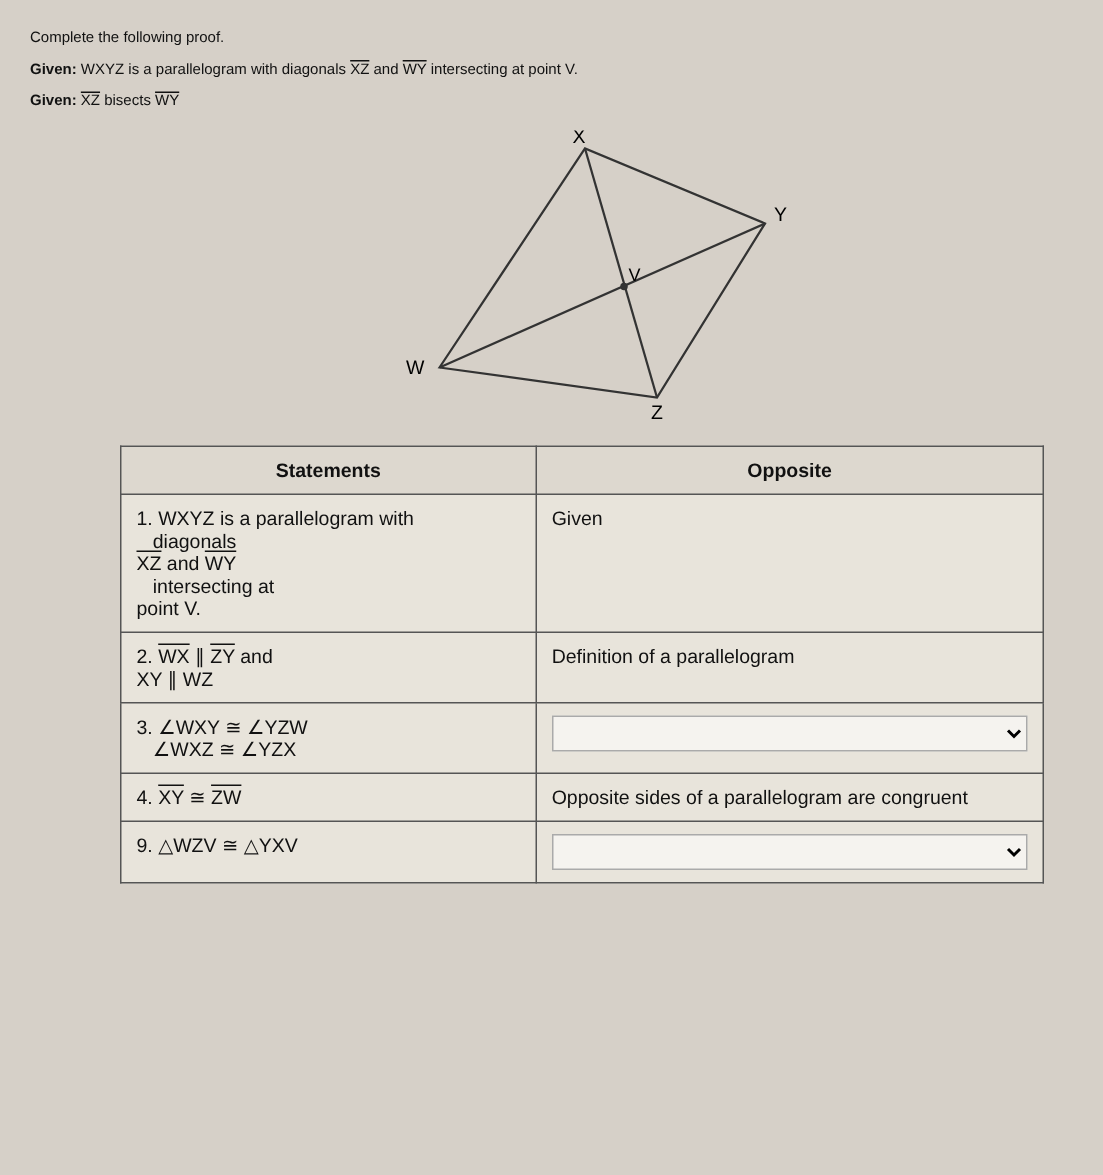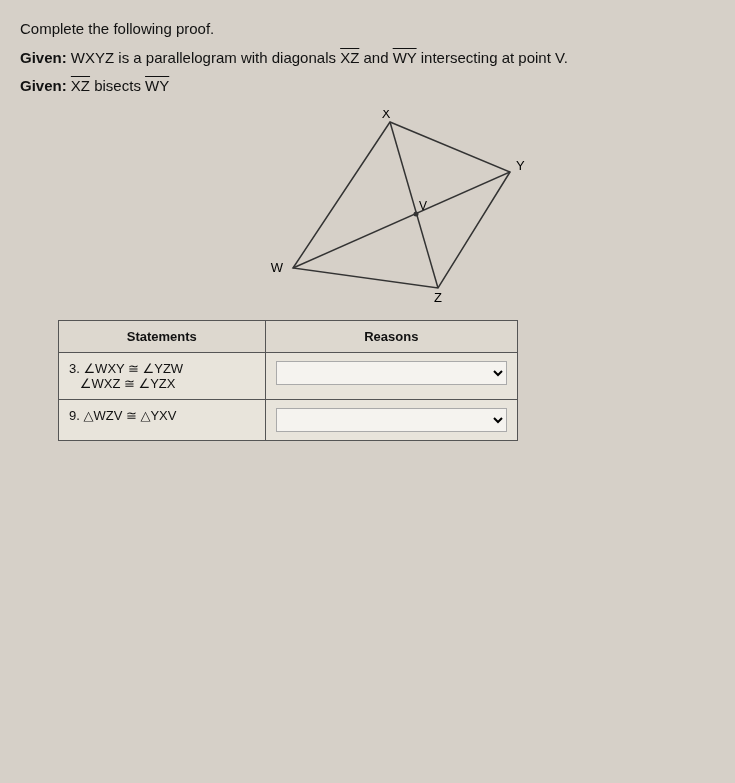--- a/index.html
+++ b/index.html
@@ -6,43 +6,43 @@
     body {
       font-family: Arial, sans-serif;
       font-size: 13px;
       background: #d6d0c8;
       width: 735px;
       min-height: 783px;
       padding: 18px 20px;
       color: #111;
     }
     .header-text {
-      font-size: 15px;
+      font-size: 10px;
       margin-bottom: 6px;
       line-height: 1.5;
     }
     .header-text p {
       margin-bottom: 2px;
     }
     .overline {
       text-decoration: overline;
     }
     .diagram-container {
       display: flex;
       justify-content: center;
       margin: 12px 0 10px 60px;
     }
     svg.diagram {
       width: 320px;
       height: 200px;
     }
     .proof-table {
       border-collapse: collapse;
-      width: 460px;
-      margin: 0 auto 0 38px;
+      width: 616px;
+      margin: 0 auto 0 60px;
       background: #e8e4db;
       border: 1px solid #555;
     }
     .proof-table th, .proof-table td {
       border: 1px solid #555;
       padding: 8px 10px;
       vertical-align: top;
       font-size: 13px;
     }
     .proof-table th {
@@ -103,44 +103,67 @@
 
     <text x="181" y="100" font-size="12" font-family="Arial" text-anchor="start">V</text>
     <circle cx="178" cy="104" r="2.5" fill="#333"></circle>
   </svg>
 </div>
 
 <table class="proof-table">
   <thead>
     <tr>
       <th>Statements</th>
-      <th>Reasons</th>
+      <th>Opposite</th>
     </tr>
   </thead>
   <tbody>
 
+    <tr>
+      <td>
+        1. WXYZ is a parallelogram with<br>
+        &nbsp;&nbsp;&nbsp;diagonals<br>
+        <span class="overline">XZ</span> and <span class="overline">WY</span><br>
+        &nbsp;&nbsp;&nbsp;intersecting at<br>
+        point V.
+      </td>
+      <td>Given</td>
+    </tr>
 
+    <tr>
+      <td>
+        2. <span class="overline">WX</span> ∥ <span class="overline">ZY</span> and<br>
+        XY ∥ WZ
+      </td>
+      <td>Definition of a parallelogram</td>
+    </tr>
 
     <tr>
       <td>
         3. ∠WXY ≅ ∠YZW<br>
         &nbsp;&nbsp;&nbsp;∠WXZ ≅ ∠YZX
       </td>
       <td class="dropdown-cell">
         <select class="dropdown-select">
           <option value=""></option>
           <option value="alt_interior">Alternate Interior Angles Theorem</option>
           <option value="corresponding">Corresponding Angles Theorem</option>
           <option value="asa">ASA Congruence</option>
           <option value="aas">AAS Congruence</option>
           <option value="sas">SAS Congruence</option>
         </select>
       </td>
     </tr>
 
+    <tr>
+      <td>
+        4. <span class="overline">XY</span> ≅ <span class="overline">ZW</span>
+      </td>
+      <td>Opposite sides of a parallelogram are congruent</td>
+    </tr>
 
     <tr>
       <td>
         9. △WZV ≅ △YXV
       </td>
       <td class="dropdown-cell">
         <select class="dropdown-select">
           <option value=""></option>
           <option value="alt_interior">Alternate Interior Angles Theorem</option>
           <option value="corresponding">Corresponding Angles Theorem</option>

